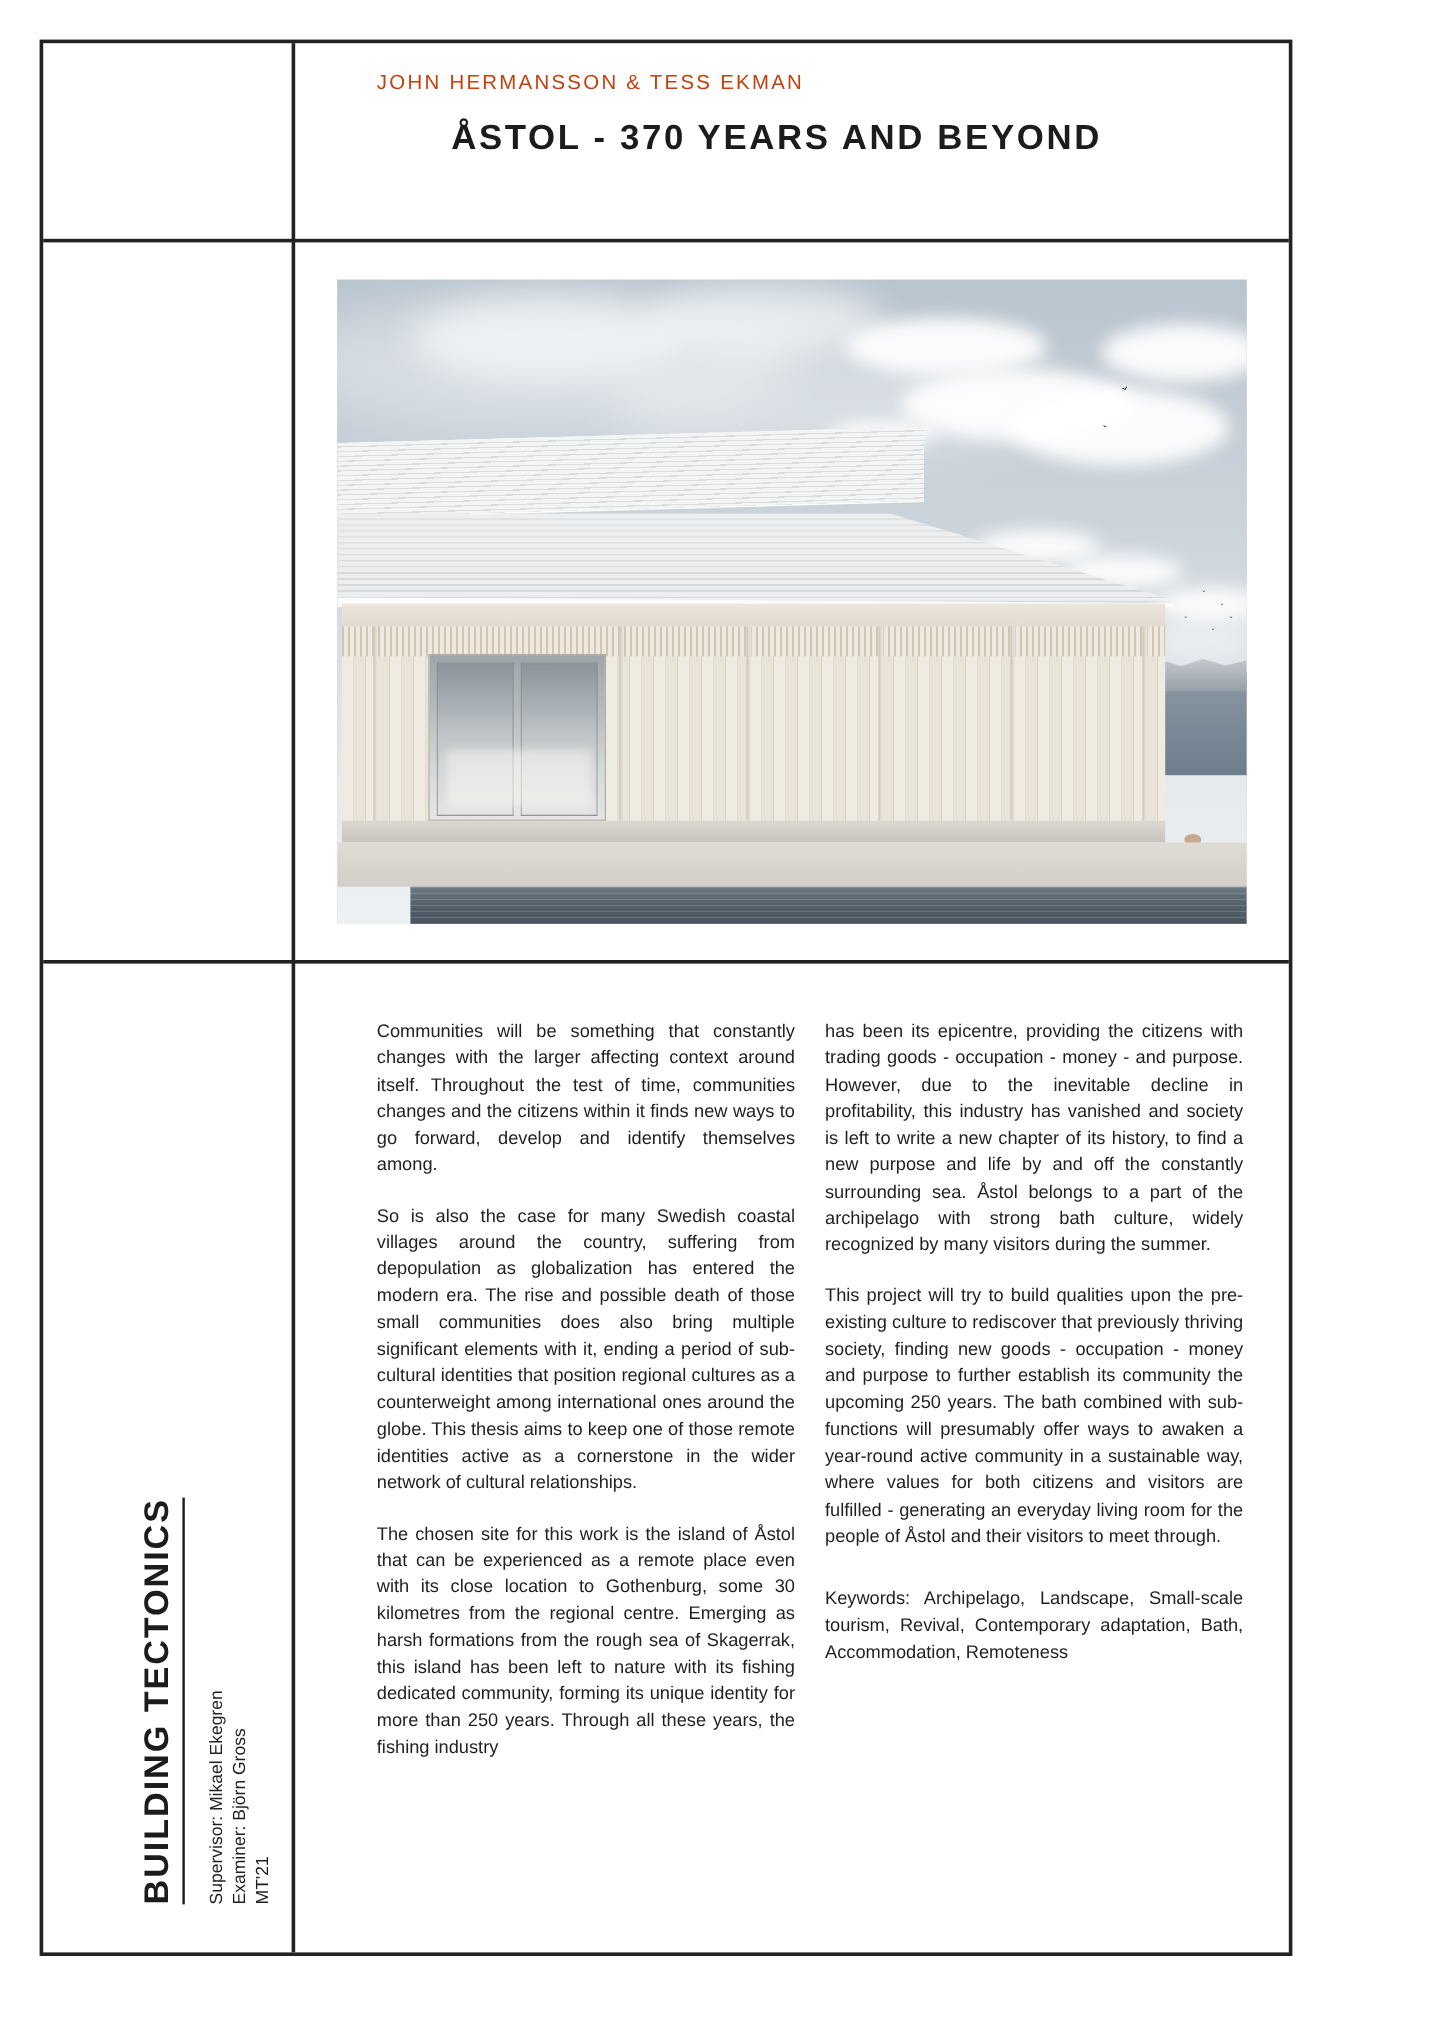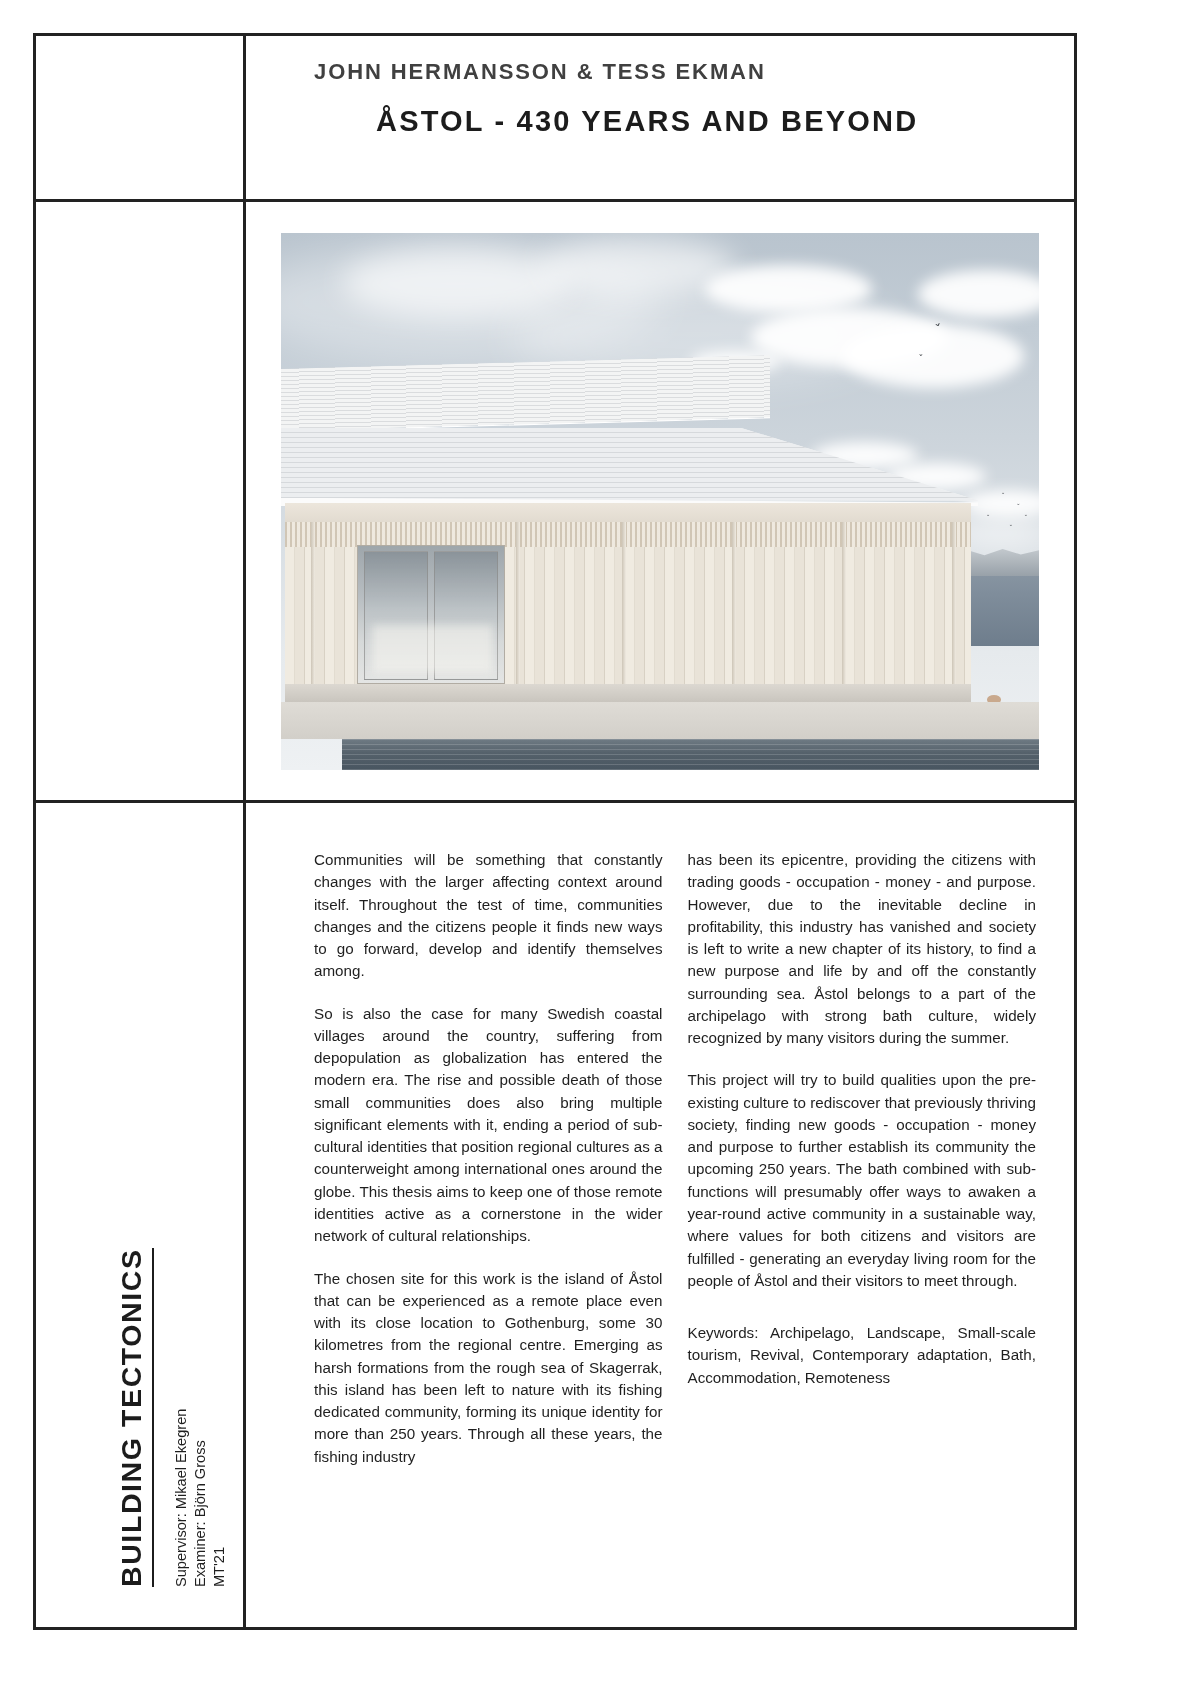--- a/index.html
+++ b/index.html
@@ -53,24 +53,24 @@
   .title-block {
     position: absolute;
     left: 210px;
     top: 0;
     right: 0;
     height: 163px;
     padding: 23px 0 0 68px;
     box-sizing: border-box;
   }
   .authors {
-    font-size: 22px;
-    font-weight: bold;
+    font-size: 17px;
+    font-weight: normal;
     letter-spacing: 1.9px;
-    color: #404040;
+    color: #c2410c;
     margin: 0 0 20px 0;
     white-space: nowrap;
   }
   .main-title {
     font-size: 29px;
     font-weight: bold;
     letter-spacing: 2.2px;
     color: #1c1c1c;
     margin: 0 0 0 62px;
     white-space: nowrap;
@@ -380,21 +380,21 @@
 <body>
 
 <div class="sheet">
 
   <div class="v-divider"></div>
   <div class="h-rule h-rule-1"></div>
   <div class="h-rule h-rule-2"></div>
 
   <div class="title-block">
     <div class="authors">JOHN HERMANSSON &amp; TESS EKMAN</div>
-    <div class="main-title">ÅSTOL - 430 YEARS AND BEYOND</div>
+    <div class="main-title">ÅSTOL - 370 YEARS AND BEYOND</div>
   </div>
 
   <div class="image-block">
     <div class="render-frame">
 
       <div class="sky"></div>
 
       <div class="haze" style="left:-5%;top:2%;width:55%;height:22%;"></div>
       <div class="haze" style="left:30%;top:10%;width:50%;height:18%;"></div>
 
@@ -455,21 +455,21 @@
     <div class="vert-wrap">
       <div class="vert-title">BUILDING TECTONICS</div>
       <div class="vert-sub l1">Supervisor: Mikael Ekegren</div>
       <div class="vert-sub l2">Examiner: Björn Gross</div>
       <div class="vert-sub l3">MT'21</div>
     </div>
   </div>
 
   <div class="text-block">
     <div class="col">
-      <p>Communities will be something that constantly changes with the larger affecting context around itself. Throughout the test of time, communities changes and the citizens people it finds new ways to go forward, develop and identify themselves among.</p>
+      <p>Communities will be something that constantly changes with the larger affecting context around itself. Throughout the test of time, communities changes and the citizens within it finds new ways to go forward, develop and identify themselves among.</p>
       <p>So is also the case for many Swedish coastal villages around the country, suffering from depopulation as globalization has entered the modern era. The rise and possible death of those small communities does also bring multiple significant elements with it, ending a period of sub-cultural identities that position regional cultures as a counterweight among international ones around the globe. This thesis aims to keep one of those remote identities active as a cornerstone in the wider network of cultural relationships.</p>
       <p class="last">The chosen site for this work is the island of Åstol that can be experienced as a remote place even with its close location to Gothenburg, some 30 kilometres from the regional centre. Emerging as harsh formations from the rough sea of Skagerrak, this island has been left to nature with its fishing dedicated community, forming its unique identity for more than 250 years. Through all these years, the fishing industry</p>
     </div>
     <div class="col">
       <p>has been its epicentre, providing the citizens with trading goods - occupation - money - and purpose. However, due to the inevitable decline in profitability, this industry has vanished and society is left to write a new chapter of its history, to find a new purpose and life by and off the constantly surrounding sea. Åstol belongs to a part of the archipelago with strong bath culture, widely recognized by many visitors during the summer.</p>
       <p>This project will try to build qualities upon the pre-existing culture to rediscover that previously thriving society, finding new goods - occupation - money and purpose to further establish its community the upcoming 250 years. The bath combined with sub-functions will presumably offer ways to awaken a year-round active community in a sustainable way, where values for both citizens and visitors are fulfilled - generating an everyday living room for the people of Åstol and their visitors to meet through.</p>
       <p class="keywords last">Keywords: Archipelago, Landscape, Small-scale tourism, Revival, Contemporary adaptation, Bath, Accommodation, Remoteness</p>
     </div>
   </div>
 

